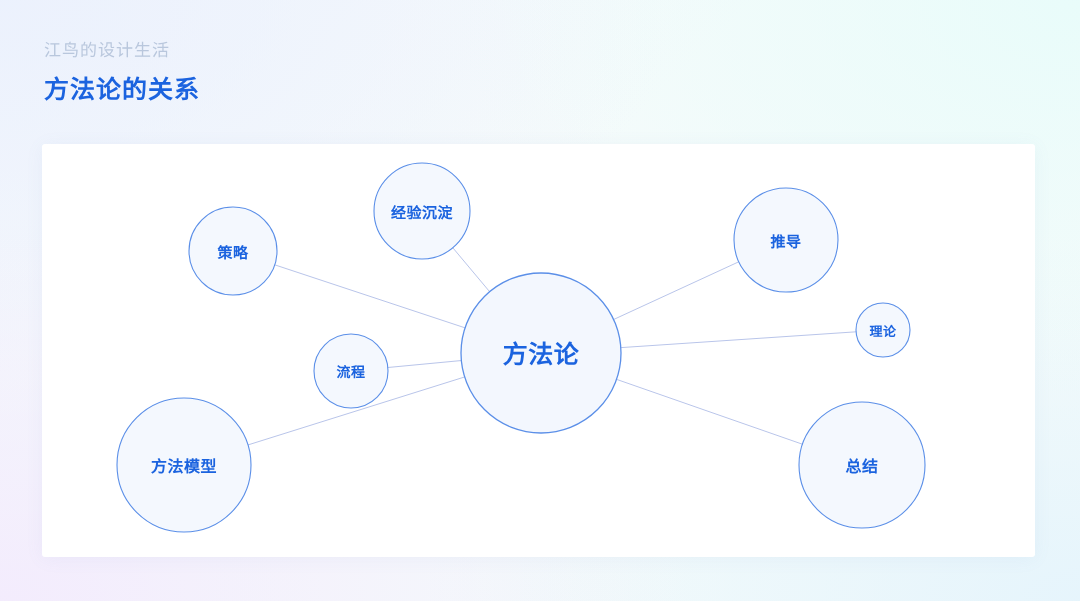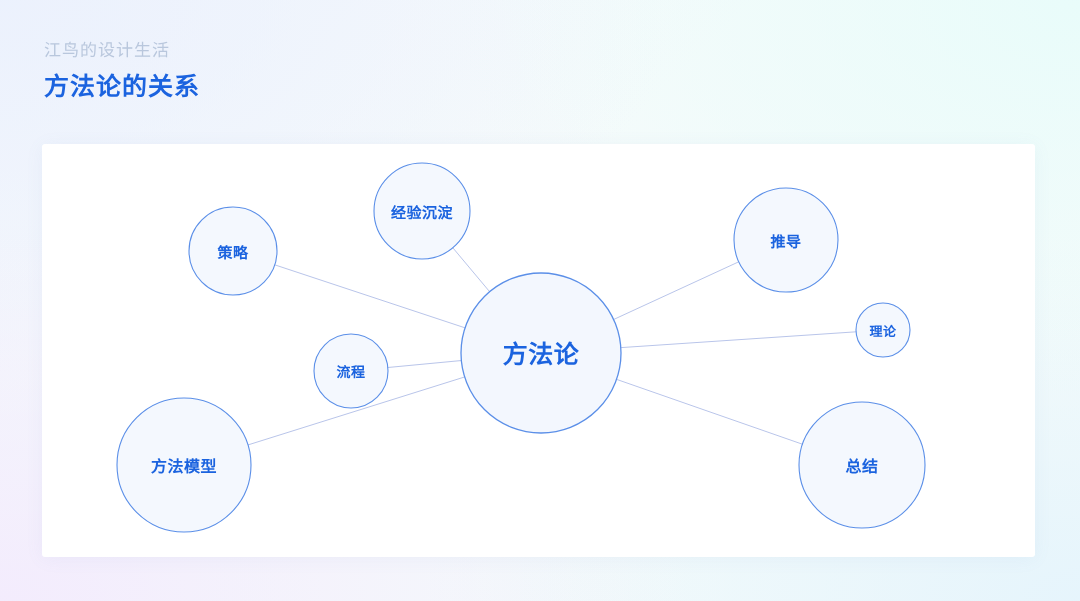--- a/index.html
+++ b/index.html
@@ -45,21 +45,20 @@
     white-space: nowrap;
   }
   #page-title {
     margin-top: 12px;
     font-size: 25px;
     line-height: 30px;
     letter-spacing: 1px;
     font-weight: bold;
     color: #1b63df;
     white-space: nowrap;
-    font-family: Liberation Mono, monospace;
   }
 
   
   #card {
     position: absolute;
     left: 42px;
     top: 144px;
     width: 993px;
     height: 413px;
     background: #ffffff;

